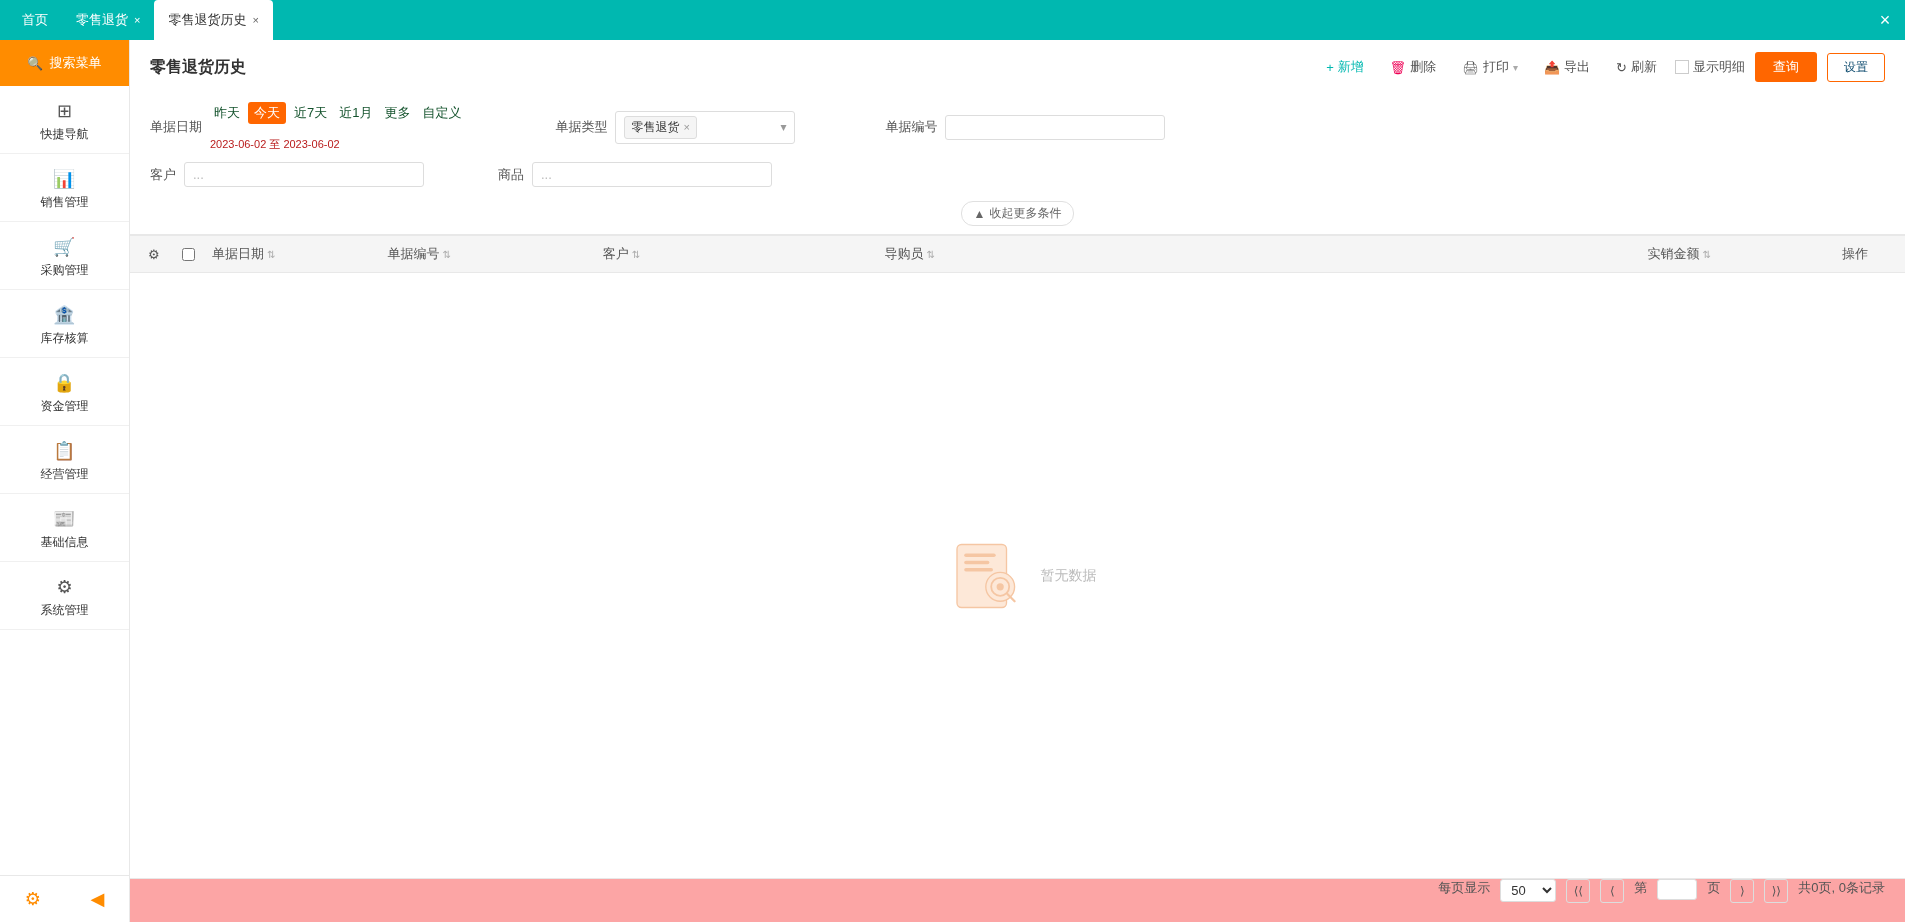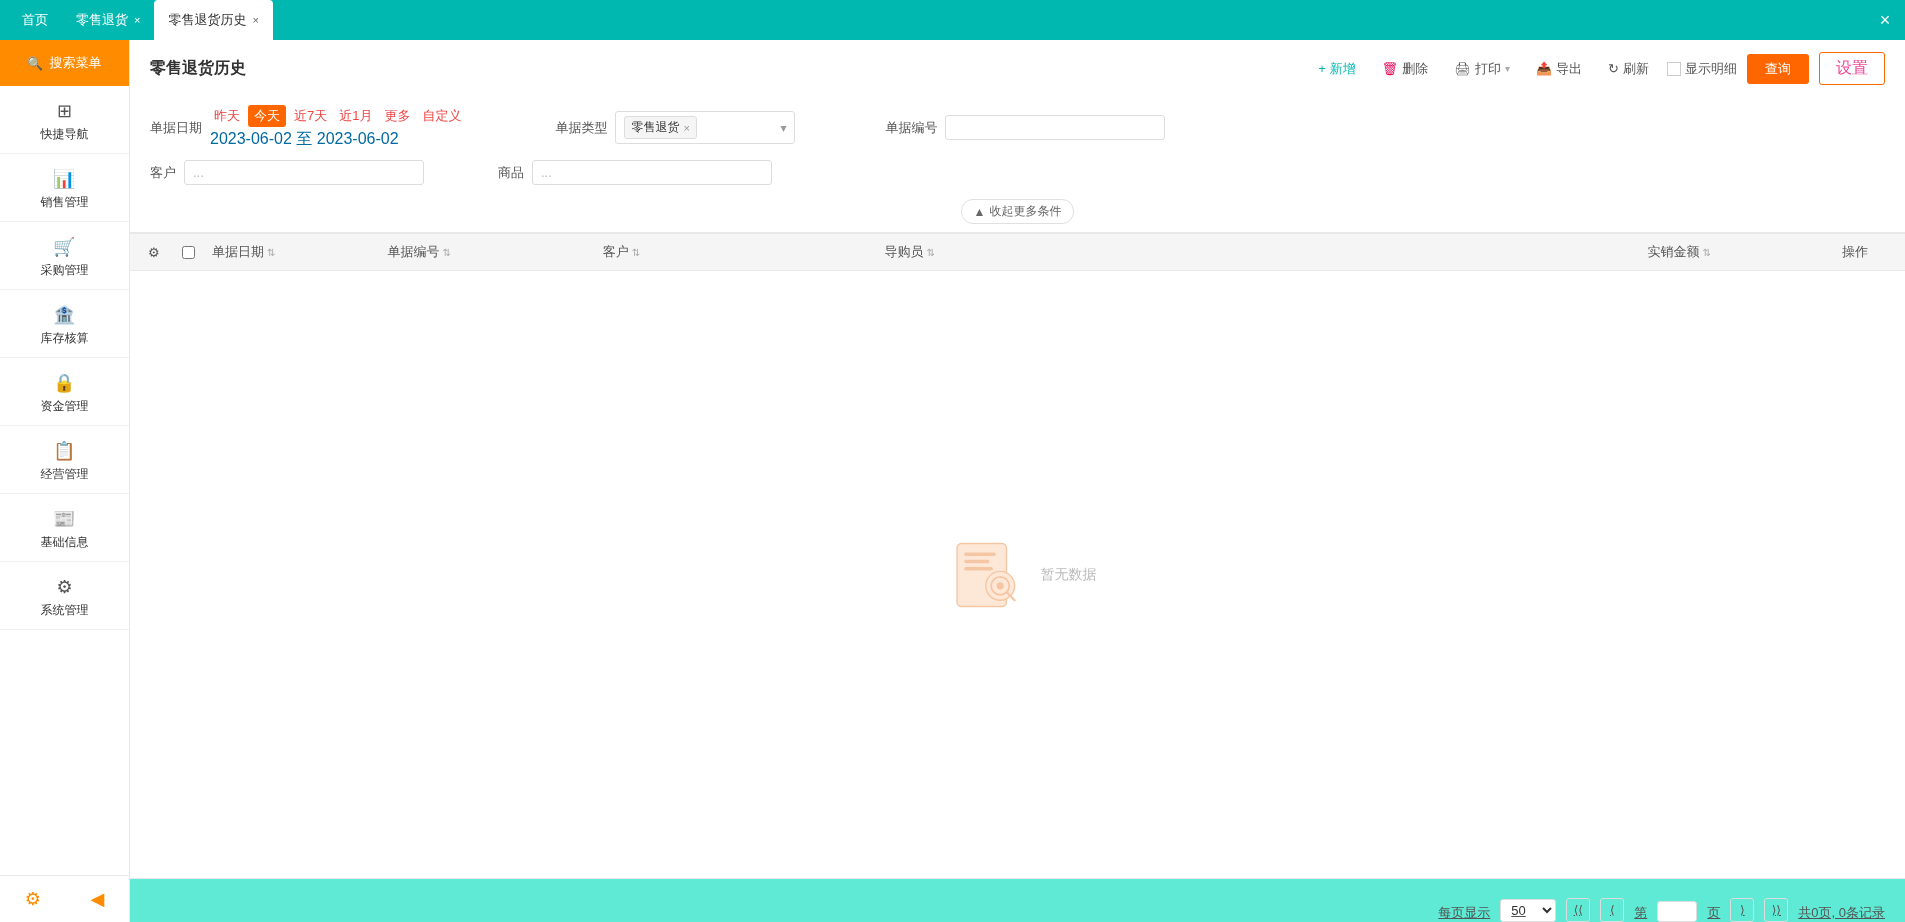--- a/index.html
+++ b/index.html
@@ -162,25 +162,25 @@
       background: #ff6600;
       color: #fff;
       border: none;
       padding: 6px 18px;
       border-radius: 3px;
       font-size: 13px;
       cursor: pointer;
     }
     .btn-settings {
       background: #fff;
-      color: #ec4899;
+      color: #0c4a6e;
       border: 1px solid #ff6600;
       padding: 5px 16px;
       border-radius: 3px;
-      font-size: 16px;
+      font-size: 12px;
       cursor: pointer;
     }
     .show-detail-label {
       display: flex;
       align-items: center;
       gap: 4px;
       font-size: 13px;
       color: #555;
     }
     .show-detail-checkbox {
@@ -221,34 +221,34 @@
       background: #fff;
       min-width: 120px;
     }
     .date-quick-links {
       display: flex;
       align-items: center;
       gap: 4px;
       font-size: 13px;
     }
     .date-link {
-      color: #ef4444;
+      color: #14532d;
       cursor: pointer;
       padding: 2px 4px;
     }
     .date-link.active {
       background: #ff6600;
       color: #fff;
       border-radius: 3px;
       padding: 2px 6px;
     }
     .date-range {
-      font-size: 16px;
-      color: #0369a1;
-      margin-top: 2px;
+      font-size: 11px;
+      color: #b91c1c;
+      margin-top: 13px;
     }
     .filter-type-select {
       display: flex;
       align-items: center;
       border: 1px solid #ddd;
       border-radius: 3px;
       padding: 4px 8px;
       background: #fff;
       min-width: 180px;
       font-size: 13px;
@@ -343,30 +343,29 @@
       height: 90px;
     }
     .empty-text {
       font-size: 14px;
       color: #bbb;
     }
 
     
     .pagination {
       height: 44px;
-      background: #5eead4;
+      background: #fca5a5;
       border-top: 1px solid #e8e8e8;
       display: flex;
-      align-items: flex-end;
+      align-items: flex-start;
       justify-content: flex-end;
       padding: 0 20px;
       gap: 10px;
       font-size: 13px;
       color: #555;
-      text-decoration: underline;
     }
     .page-size-select {
       border: 1px solid #ddd;
       border-radius: 3px;
       padding: 2px 6px;
       font-size: 13px;
       color: #333;
       background: #fff;
     }
     .page-btn {

